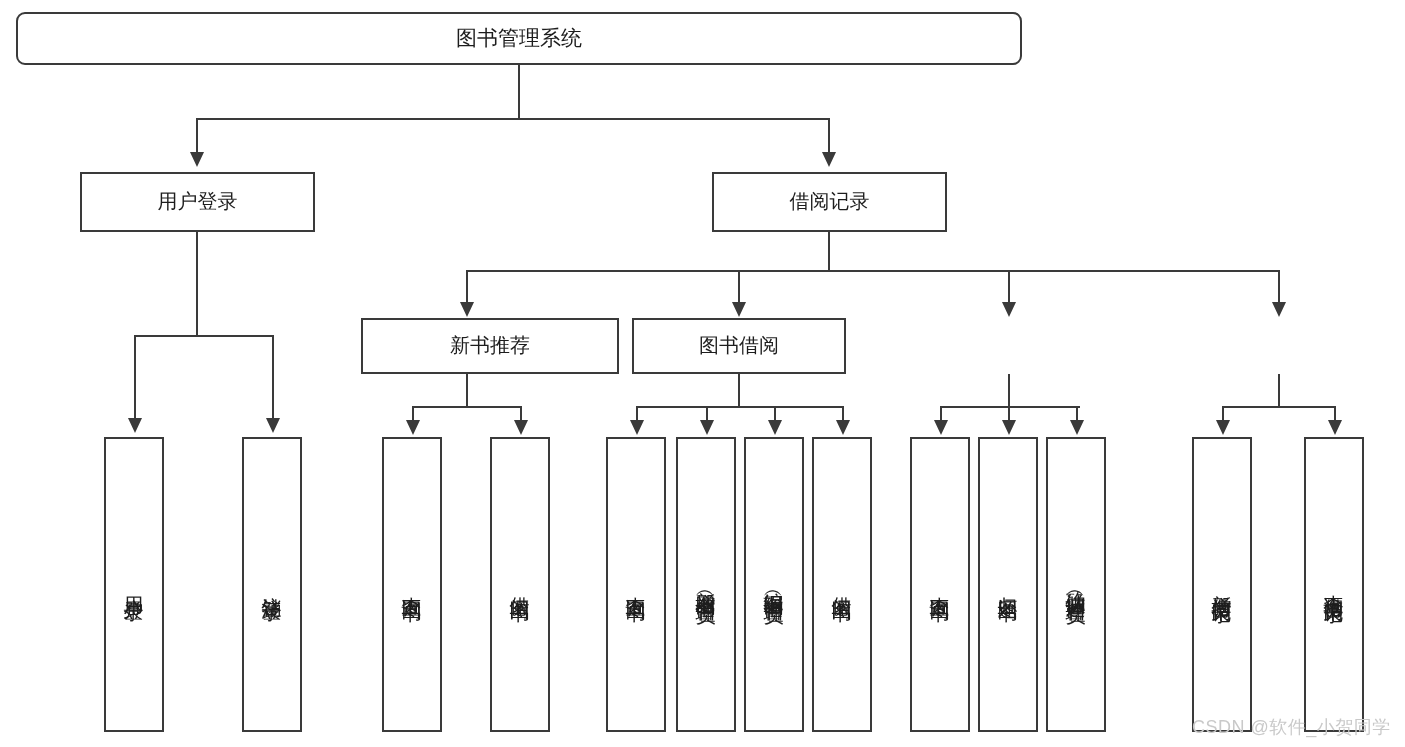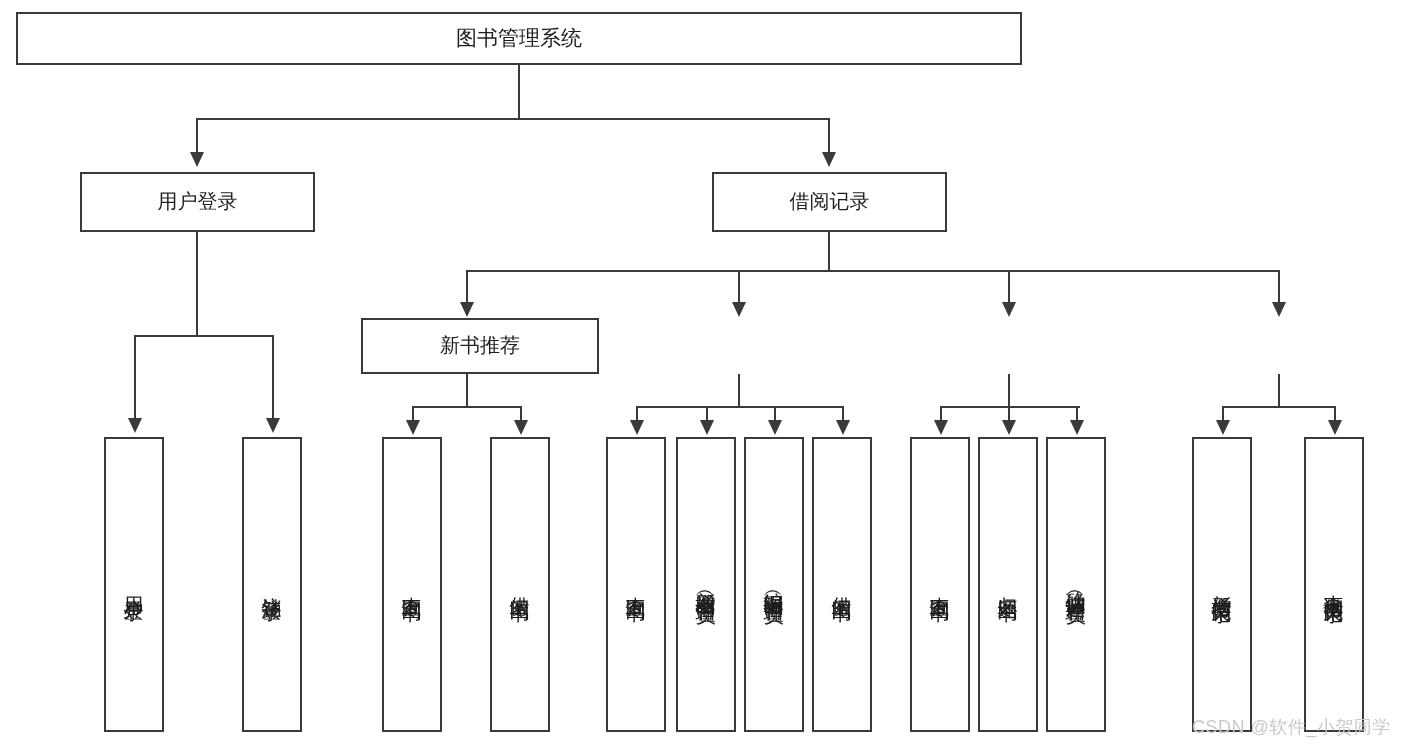--- a/index.html
+++ b/index.html
@@ -29,21 +29,21 @@
     justify-content: center;
     color: #1d1d1d;
     line-height: 1.18;
   }
   .node .label {
     display: block;
     text-align: center;
     white-space: pre-line;
   }
 
-  .node.root { font-size: 21px; }
+  .node.root { font-size: 21px; border-radius: 9px; }
   .node.level2 { font-size: 20px; }
   .node.level3 { font-size: 20px; }
 
   
   .node.leaf {
     font-size: 20px;
     align-items: center;
     justify-content: center;
   }
   .node.leaf .label {
@@ -117,22 +117,25 @@
   <div class="hline" style="left:466px; top:270px; width:814px;"></div>
   <div class="vline" style="left:466px; top:270px; height:34px;"></div>
   <div class="arrow" style="left:460px; top:302px;"></div>
   <div class="vline" style="left:738px; top:270px; height:34px;"></div>
   <div class="arrow" style="left:732px; top:302px;"></div>
   <div class="vline" style="left:1008px; top:270px; height:34px;"></div>
   <div class="arrow" style="left:1002px; top:302px;"></div>
   <div class="vline" style="left:1278px; top:270px; height:34px;"></div>
   <div class="arrow" style="left:1272px; top:302px;"></div>
 
-  <div class="node level3" style="left:361px; top:318px; width:238px; height:56px;">
+  <div class="node level3" style="left:361px; top:318px; width:258px; height:56px;">
     <span class="label">新书推荐</span>
+  </div>
+  <div class="node level3" style="left:632px; top:318px; width:214px; height:56px;">
+    <span class="label">图书借阅</span>
   </div>
 
   <div class="vline" style="left:466px; top:374px; height:34px;"></div>
   <div class="hline" style="left:412px; top:406px; width:110px;"></div>
   <div class="vline" style="left:412px; top:406px; height:16px;"></div>
   <div class="arrow" style="left:406px; top:420px;"></div>
   <div class="vline" style="left:520px; top:406px; height:16px;"></div>
   <div class="arrow" style="left:514px; top:420px;"></div>
 
   <div class="vline" style="left:738px; top:374px; height:34px;"></div>

